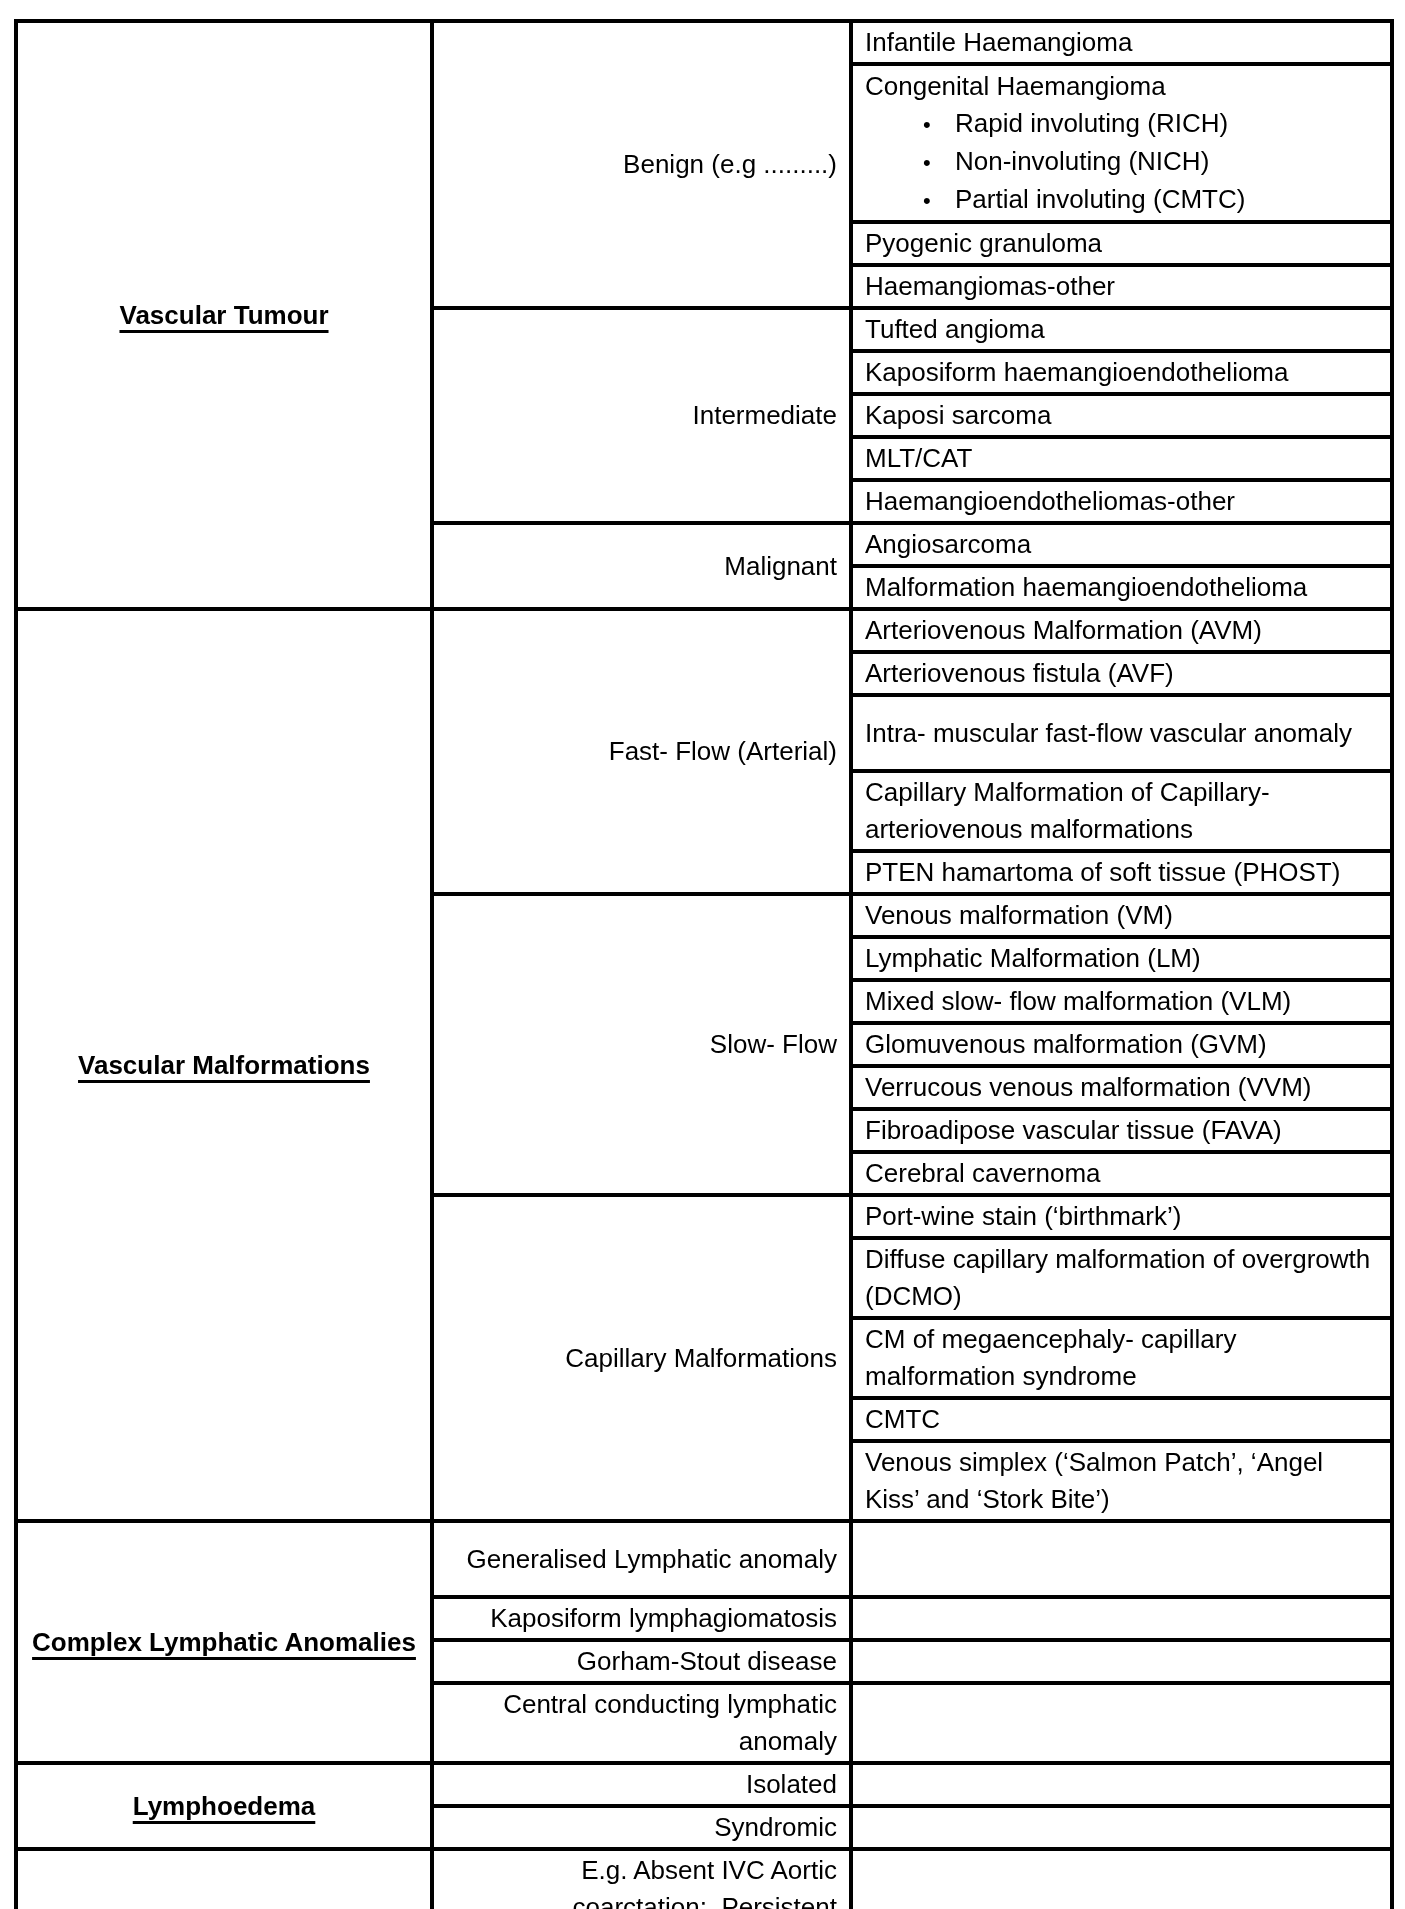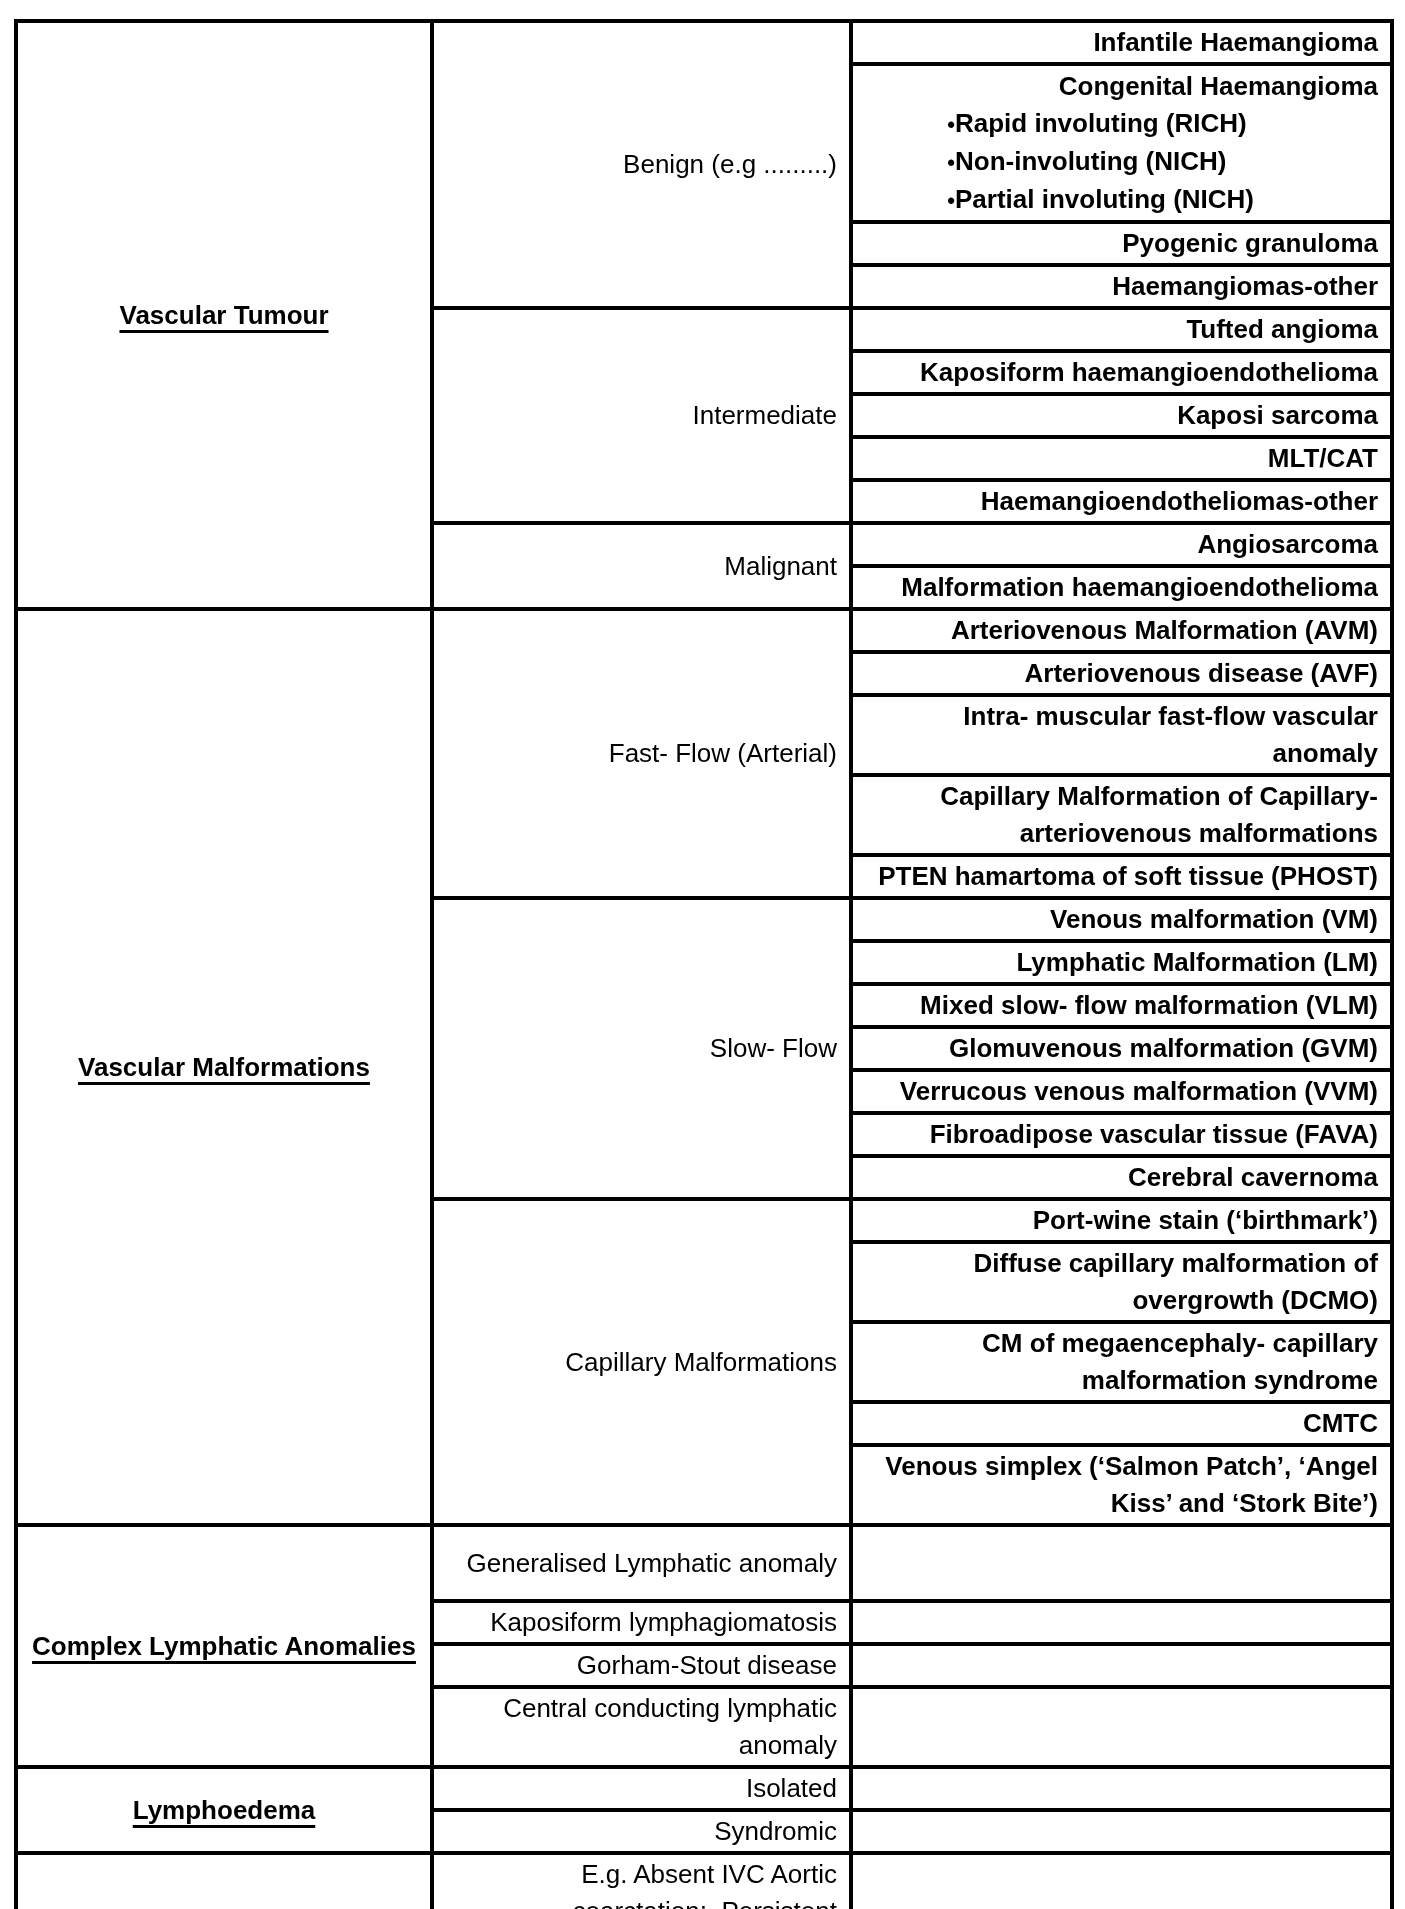--- a/index.html
+++ b/index.html
@@ -35,21 +35,21 @@
     font-weight: bold;
     text-align: center;
     padding: 1px 4px;
   }
   .u {
     text-decoration: underline;
     text-decoration-thickness: 3px;
     text-underline-offset: 6px;
   }
   td.grp { text-align: right; }
-  td.item { text-align: right; font-weight: bold; }
+  td.item { text-align: left; }
   td.plain { text-align: right; }
   td.pre { white-space: pre-wrap; }
   .bullet {
     display: flex;
     align-items: baseline;
     padding-left: 58px;
   }
   .bullet .dot {
     width: 32px;
     flex: 0 0 32px;
@@ -78,21 +78,21 @@
         <div class="bullet">
             <span class="dot">•</span>
             <span>Rapid involuting (RICH)</span>
           </div>
         <div class="bullet">
             <span class="dot">•</span>
             <span>Non-involuting (NICH)</span>
           </div>
         <div class="bullet">
             <span class="dot">•</span>
-            <span>Partial involuting (NICH)</span>
+            <span>Partial involuting (CMTC)</span>
           </div>
       </td>
     </tr>
     <tr style="height:40px">
         <td class="item">Pyogenic granuloma</td>
       </tr>
     <tr style="height:40px">
         <td class="item">Haemangiomas-other</td>
       </tr>
 
@@ -120,21 +120,21 @@
     <tr style="height:36px">
         <td class="item">Malformation haemangioendothelioma</td>
       </tr>
 
     <tr style="height:40px">
       <td class="cat" rowspan="17"><span class="u">Vascular Malformations</span></td>
       <td class="grp" rowspan="5">Fast- Flow (Arterial)</td>
       <td class="item">Arteriovenous Malformation (AVM)</td>
     </tr>
     <tr style="height:40px">
-        <td class="item">Arteriovenous disease (AVF)</td>
+        <td class="item">Arteriovenous fistula (AVF)</td>
       </tr>
     <tr style="height:76px">
         <td class="item">Intra- muscular fast-flow vascular anomaly</td>
       </tr>
     <tr style="height:80px">
         <td class="item">Capillary Malformation of Capillary- arteriovenous malformations</td>
       </tr>
     <tr style="height:40px">
         <td class="item">PTEN hamartoma of soft tissue (PHOST)</td>
       </tr>

